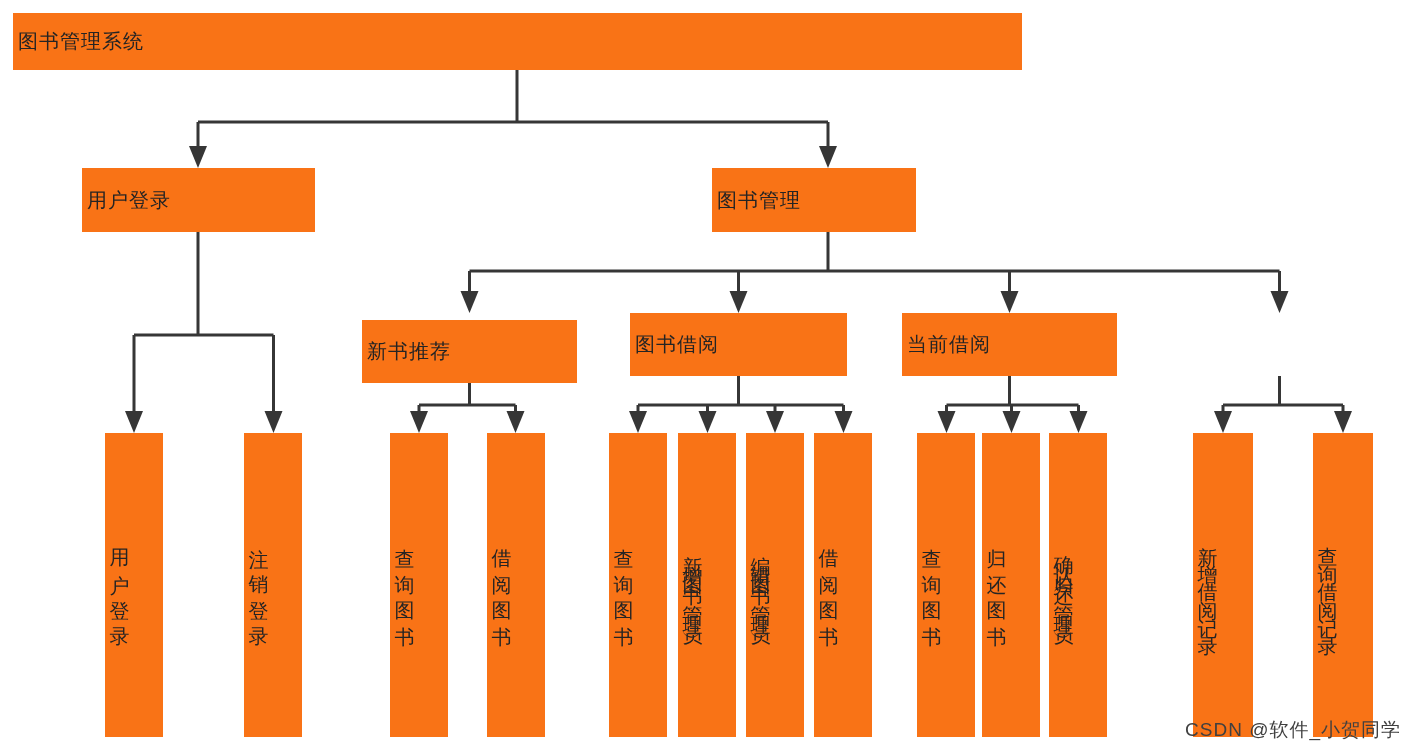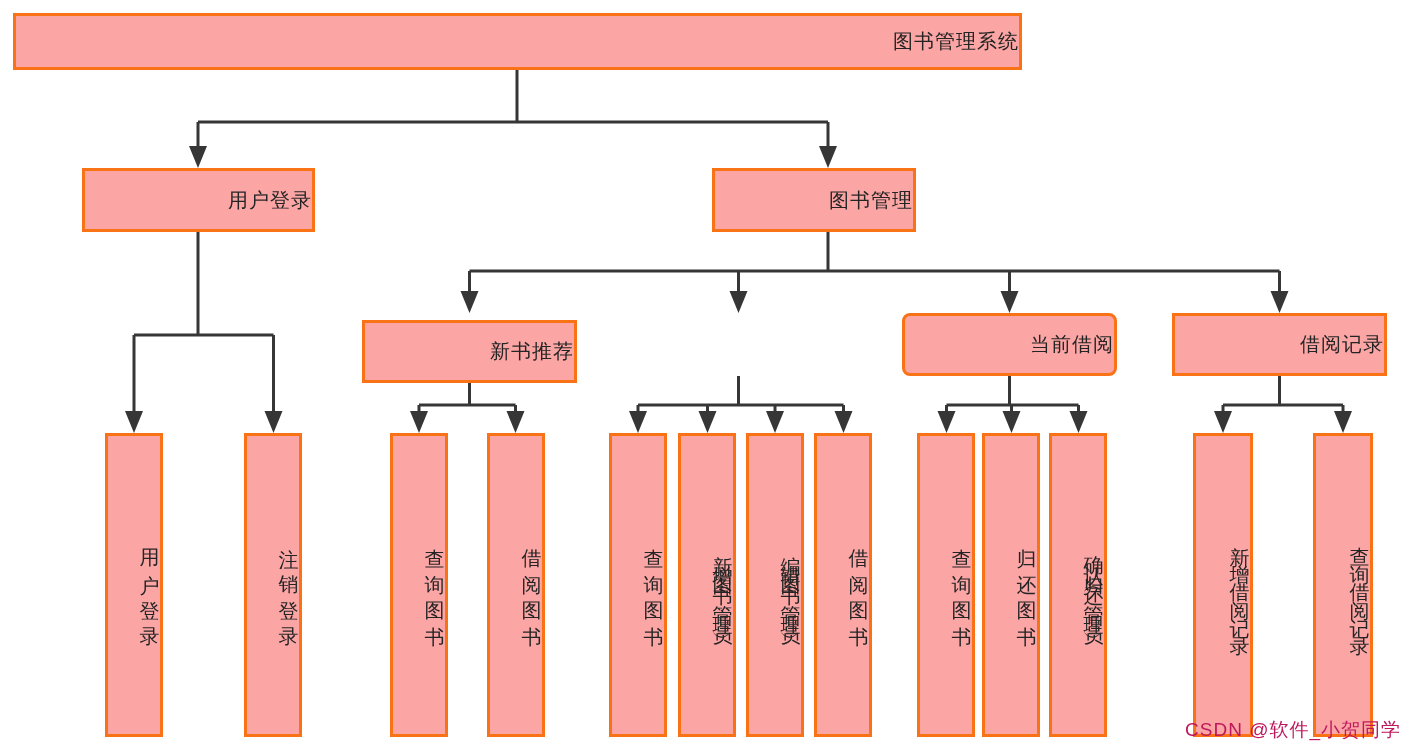--- a/index.html
+++ b/index.html
@@ -10,25 +10,25 @@
     font-family:"Liberation Sans", sans-serif;
     overflow:hidden;
   }
   svg.connectors {
     position:absolute; left:0; top:0; width:1405px; height:747px;
     pointer-events:none;
   }
   .box {
     position:absolute;
     box-sizing:border-box;
-    border:3px solid #f97316;
-    background:#fca5a5;
+    border:5px solid #f97316;
+    background:#f97316;
     display:flex;
     align-items:center;
-    justify-content:flex-end;
+    justify-content:flex-start;
     color:#242424;
   }
   .hlabel { font-size:20px; letter-spacing:1px; white-space:nowrap; }
   .vtext {
     writing-mode:vertical-rl;
     text-orientation:mixed;
     font-size:20px;
     line-height:1;
     color:#242424;
     white-space:nowrap;
@@ -36,34 +36,34 @@
   .v4 { letter-spacing:26px; }
   .v6 { letter-spacing:18px; }
   .v9 { letter-spacing:10px; }
 
   
   .b-root { left:13px;  top:13px;  width:1009px; height:57px; }
   .b-l2a  { left:82px;  top:168px; width:233px;  height:64px; }
   .b-l2b  { left:712px; top:168px; width:204px;  height:64px; }
   .b-l3a  { left:362px; top:313px; width:215px;  height:63px;margin-top:7px; }
   .b-l3b  { left:630px; top:313px; width:217px;  height:63px; }
-  .b-l3c  { left:902px; top:313px; width:215px;  height:63px;border-radius:8px; }
+  .b-l3c  { left:902px; top:313px; width:215px;  height:63px; }
   .b-l3d  { left:1172px;top:313px; width:215px;  height:63px; }
   .leaf   { top:433px; height:304px; width:58px; }
   .g1b1 { left:105px; }  .g1b2 { left:244px; }
   .g2b1 { left:390px; }  .g2b2 { left:487px; }
   .g3b1 { left:609px; }  .g3b2 { left:678px; }  .g3b3 { left:746px; }  .g3b4 { left:814px; }
   .g4b1 { left:917px; }  .g4b2 { left:982px; }  .g4b3 { left:1049px; }
   .g5b1 { left:1193px; width:60px; }  .g5b2 { left:1313px; width:60px; }
 
   .watermark {
     position:absolute;
     right:4px; bottom:4px;
     font-size:19px;
-    color:#be185d;
+    color:#404040;
     letter-spacing:1px;
     z-index:5;
     white-space:nowrap;
     margin-top:48px;
   }
 </style>
 </head>
 <body>
 
 <div class="canvas">
@@ -118,25 +118,25 @@
   <div class="box b-l2a">
     <span class="hlabel">用户登录</span>
   </div>
   <div class="box b-l2b">
     <span class="hlabel">图书管理</span>
   </div>
 
   <div class="box b-l3a">
     <span class="hlabel">新书推荐</span>
   </div>
+  <div class="box b-l3b">
+    <span class="hlabel">图书借阅</span>
+  </div>
   <div class="box b-l3c">
     <span class="hlabel">当前借阅</span>
-  </div>
-  <div class="box b-l3d">
-    <span class="hlabel">借阅记录</span>
   </div>
 
   <div class="box leaf g1b1">
     <span class="vtext v4">用户登录</span>
   </div>
   <div class="box leaf g1b2">
     <span class="vtext v4">注销登录</span>
   </div>
 
   <div class="box leaf g2b1">

